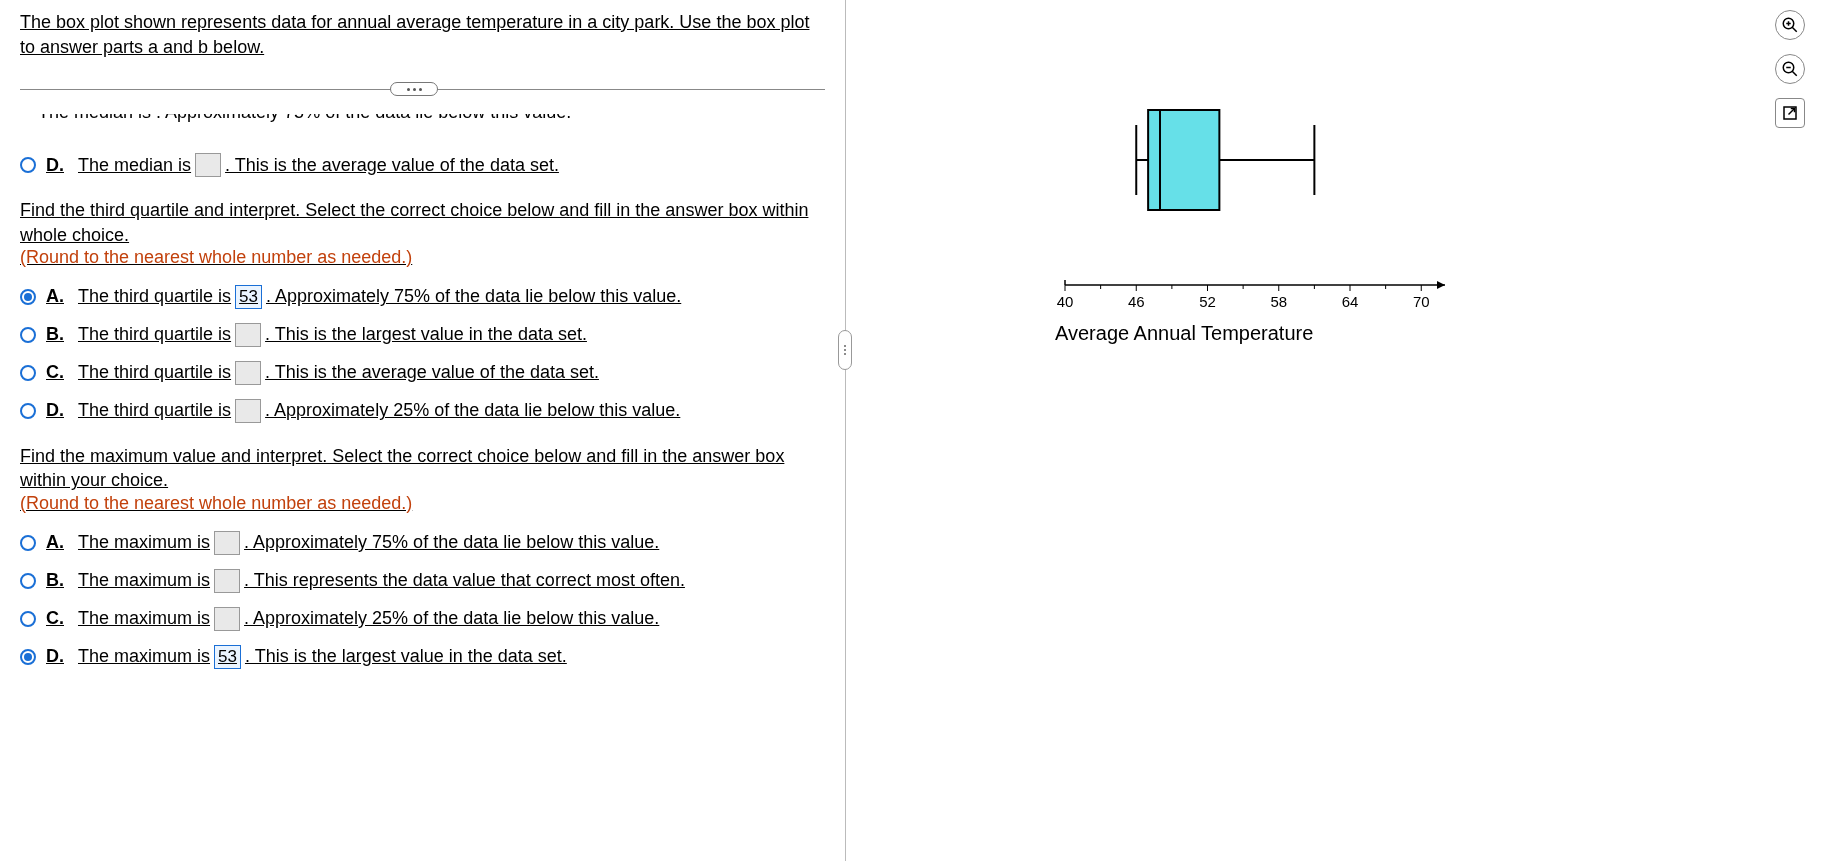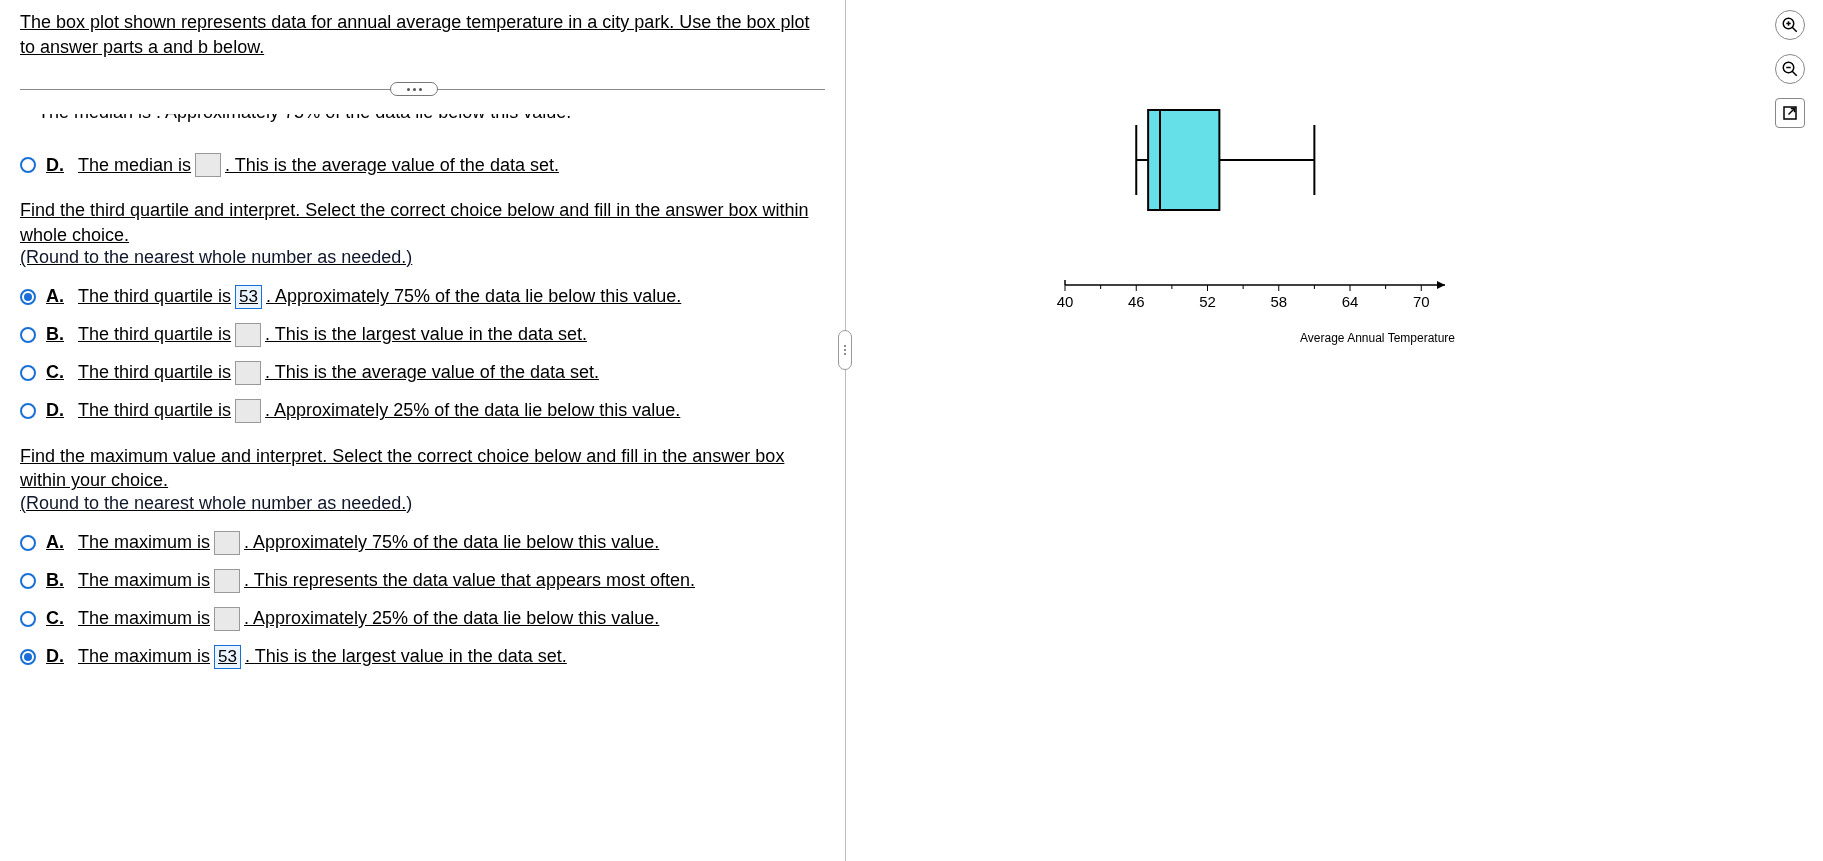--- a/index.html
+++ b/index.html
@@ -95,21 +95,21 @@
     position: relative;
   }
   .cutoff .inner {
     position: absolute;
     top: -12px;
     left: 18px;
     white-space: nowrap;
   }
   .question-block { margin-top: 14px; margin-bottom: 8px; max-width: 800px; }
   .question-text { line-height: 1.35; }
-  .hint { color: #0f172a; }
+  .hint { color: #c2410c; }
   .choices { margin-top: 10px; }
   .choice {
     display: flex;
     align-items: center;
     gap: 10px;
     padding: 7px 0;
     font-size: 18px;
   }
   .radio {
     width: 16px; height: 16px;
@@ -169,23 +169,23 @@
   .tool-btn svg { width: 18px; height: 18px; }
   
   .chart-wrap {
     position: absolute;
     left: 210px;
     top: 90px;
     width: 400px;
   }
   .chart-svg { display: block; }
   .axis-label {
-    text-align: right;
-    font-size: 12px;
-    margin-top: 11px;
+    text-align: left;
+    font-size: 20px;
+    margin-top: 2px;
   }
 </style>
 </head>
 <body>
 
 <div class="page">
 
   <div class="left-pane">
 
     <div class="intro">The box plot shown represents data for annual average temperature in a city park. Use the box plot to answer parts a and b below.</div>
@@ -271,21 +271,21 @@
             <span class="ans-box disabled"></span>
             <span>. Approximately 75% of the data lie below this value.</span>
           </span>
         </div>
         <div class="choice">
           <span class="radio"></span>
           <span class="choice-letter">B.</span>
           <span class="choice-text">
             <span>The maximum is </span>
             <span class="ans-box disabled"></span>
-            <span>. This represents the data value that appears most often.</span>
+            <span>. This represents the data value that correct most often.</span>
           </span>
         </div>
         <div class="choice">
           <span class="radio"></span>
           <span class="choice-letter">C.</span>
           <span class="choice-text">
             <span>The maximum is </span>
             <span class="ans-box disabled"></span>
             <span>. Approximately 25% of the data lie below this value.</span>
           </span>

